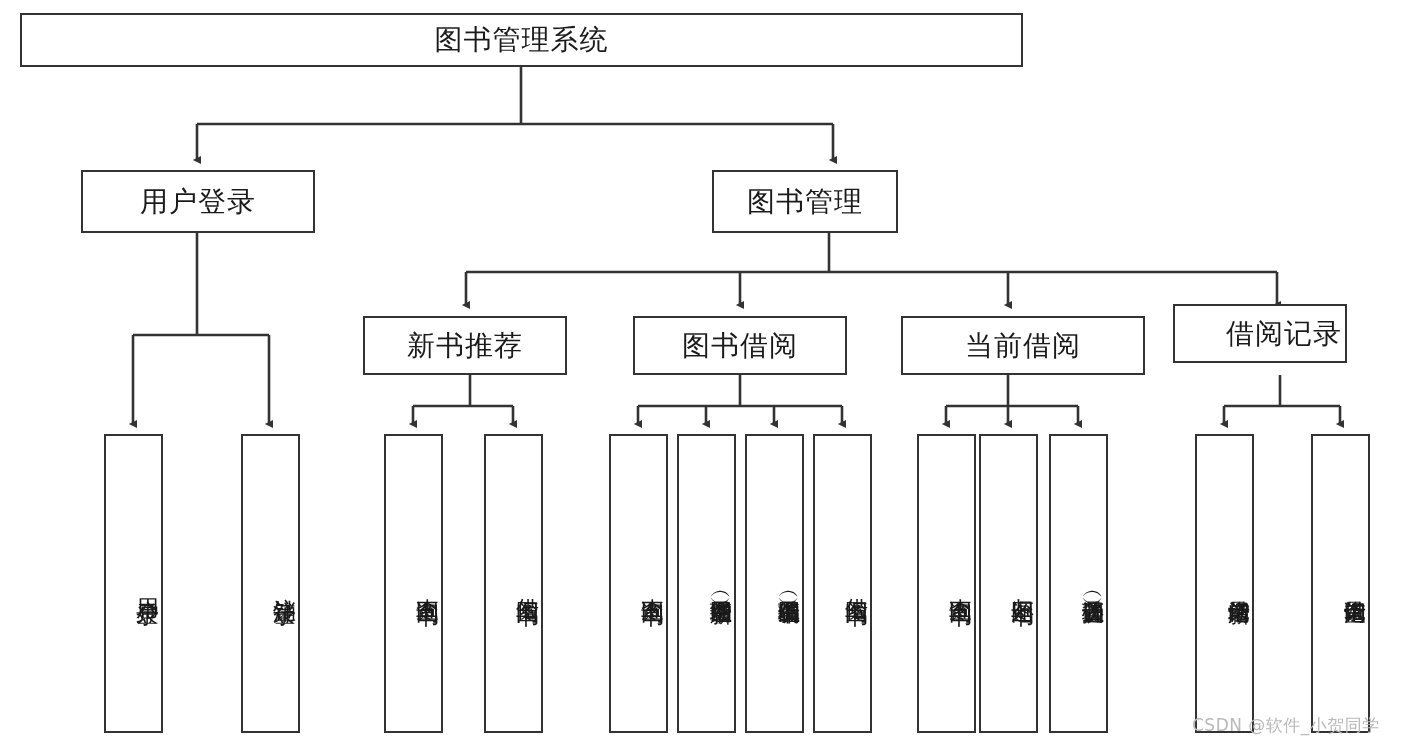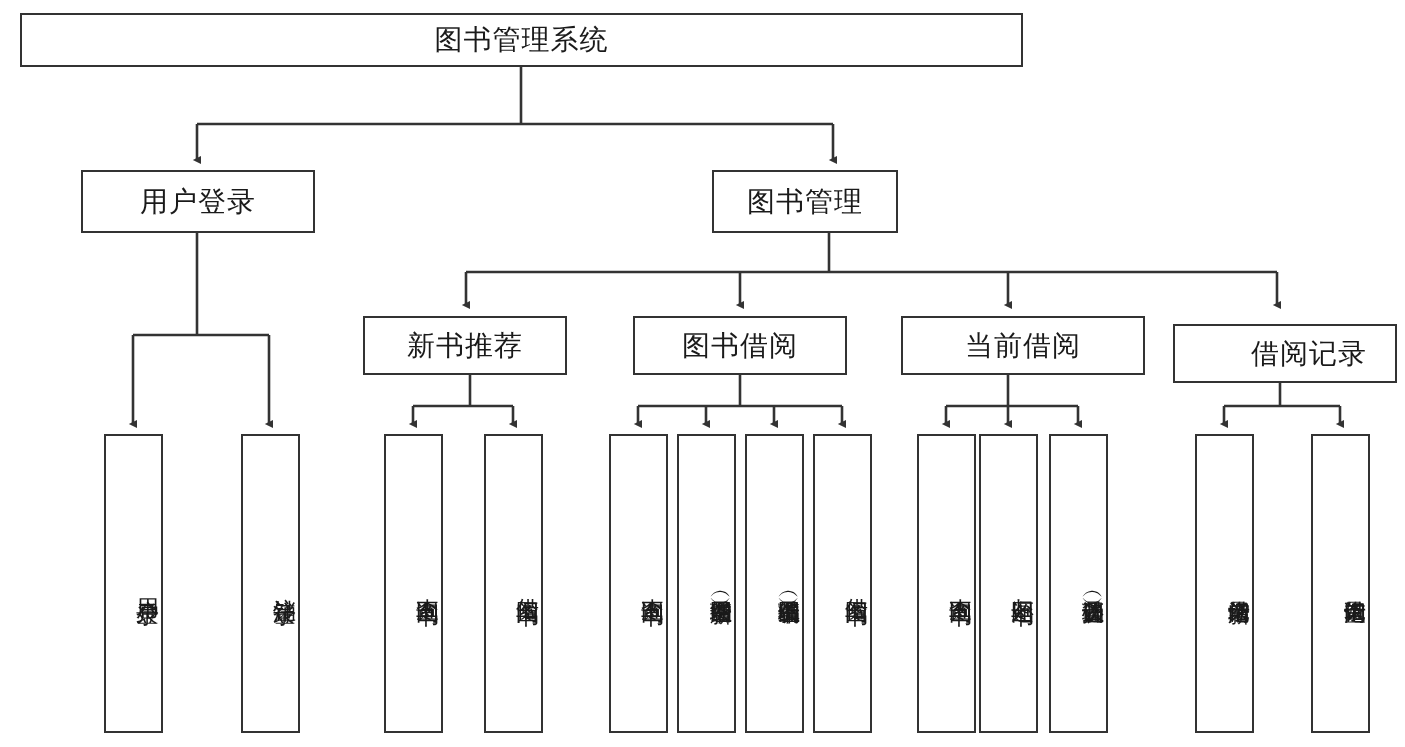--- a/index.html
+++ b/index.html
@@ -136,21 +136,21 @@
 
   <div class="node node-h" style="left:363px; top:316px; width:204px; height:59px;">
     <span>新书推荐</span>
   </div>
   <div class="node node-h" style="left:633px; top:316px; width:214px; height:59px;">
     <span>图书借阅</span>
   </div>
   <div class="node node-h" style="left:901px; top:316px; width:244px; height:59px;">
     <span>当前借阅</span>
   </div>
-  <div class="node node-h" style="left:1173px; top:324px; width:224px; height:59px;padding-left:48px;">
+  <div class="node node-h" style="left:1173px; top:304px; width:174px; height:59px;padding-left:48px;">
     <span>借阅记录</span>
   </div>
 
   <div class="node node-v" style="left:104px; top:434px; width:59px; height:299px;">
     <span>用户登录</span>
   </div>
   <div class="node node-v" style="left:241px; top:434px; width:59px; height:299px;">
     <span>注销登录</span>
   </div>
 
@@ -184,14 +184,15 @@
     <span>确认归还（管理员）</span>
   </div>
 
   <div class="node node-v tall-text" style="left:1195px; top:434px; width:59px; height:299px;">
     <span>新增借阅记录</span>
   </div>
   <div class="node node-v tall-text" style="left:1311px; top:434px; width:59px; height:299px;">
     <span>查询借阅记录</span>
   </div>
 
+  <div class="watermark" style="left:1192px; top:714px;">CSDN @软件_小贺同学</div>
 
 </div>
 
 </body></html>

